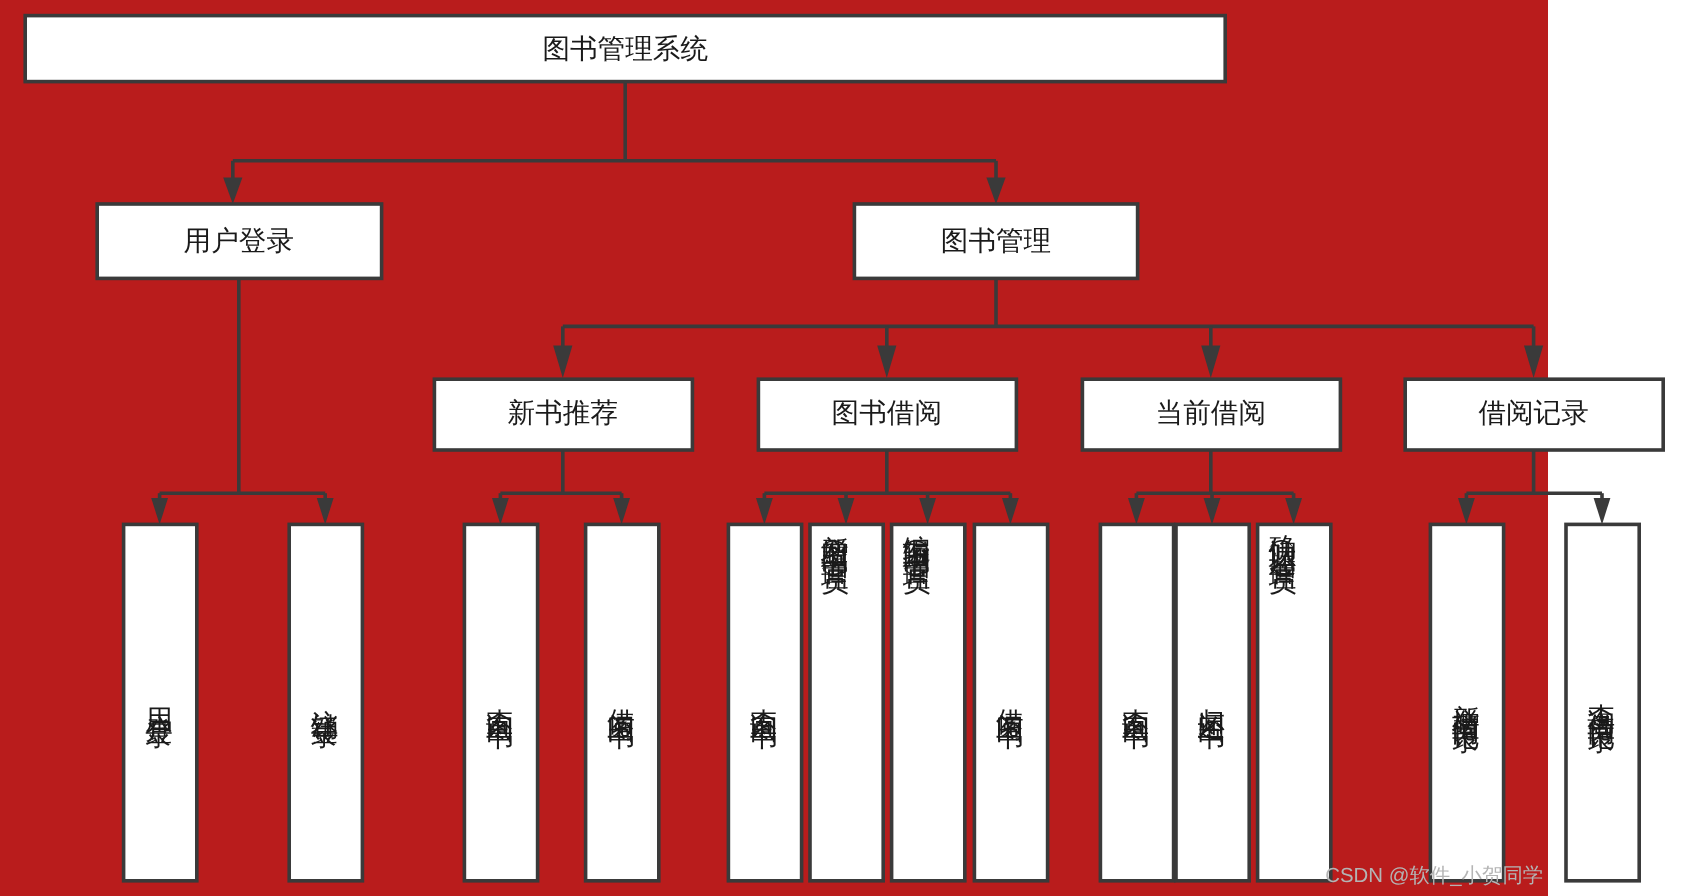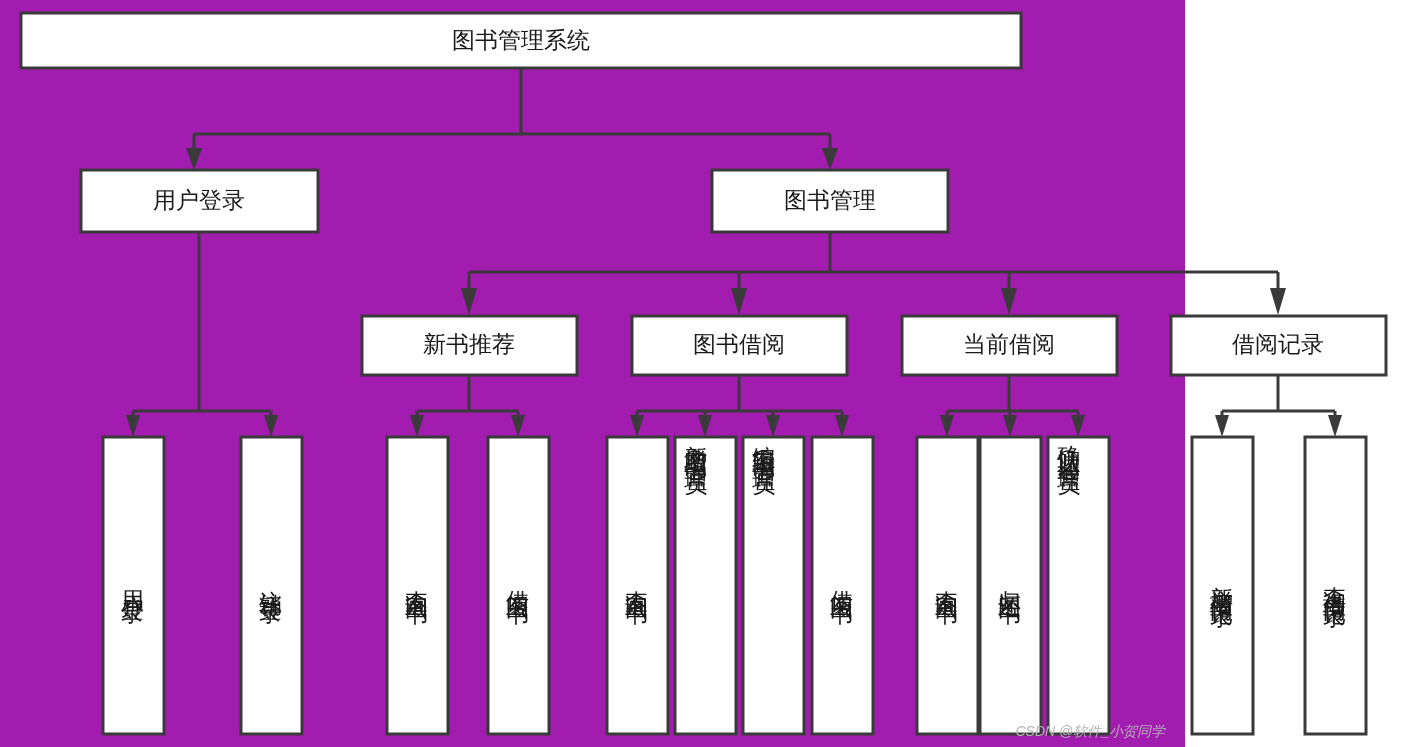--- a/index.html
+++ b/index.html
@@ -8,23 +8,23 @@
     background: #ffffff;
   }
   body {
     width: 1405px;
     height: 747px;
     font-family: "Liberation Sans", "DejaVu Sans", sans-serif;
     overflow: hidden;
   }
   #diagram-root {
     position: relative;
-    width: 1185px;
+    width: 1290px;
     height: 747px;
-    background: #a21caf;
+    background: #b91c1c;
   }
   svg.diagram {
     display: block;
     width: 1405px;
     height: 747px;
   }
   .node-box {
     fill: #ffffff;
     stroke: #3a3a3a;
     stroke-width: 3;
@@ -50,28 +50,27 @@
     fill: #1a1a1a;
     font-family: "Liberation Sans", "DejaVu Sans", sans-serif;
     font-size: 23px;
     writing-mode: vertical-rl;
     text-orientation: upright;
     text-anchor: middle;
     letter-spacing: 4px;
   }
   .watermark {
     position: absolute;
-    right: 20px;
+    right: 4px;
     bottom: 6px;
     font-family: "Liberation Sans", "DejaVu Sans", sans-serif;
-    font-size: 14px;
+    font-size: 17px;
     color: #b4b4b4;
     white-space: nowrap;
     pointer-events: none;
-    font-style: italic;
   }
 </style>
 </head>
 <body>
 
 <div id="diagram-root">
 
   <svg class="diagram" viewBox="0 0 1405 747" xmlns="http://www.w3.org/2000/svg">
 
     <g>

